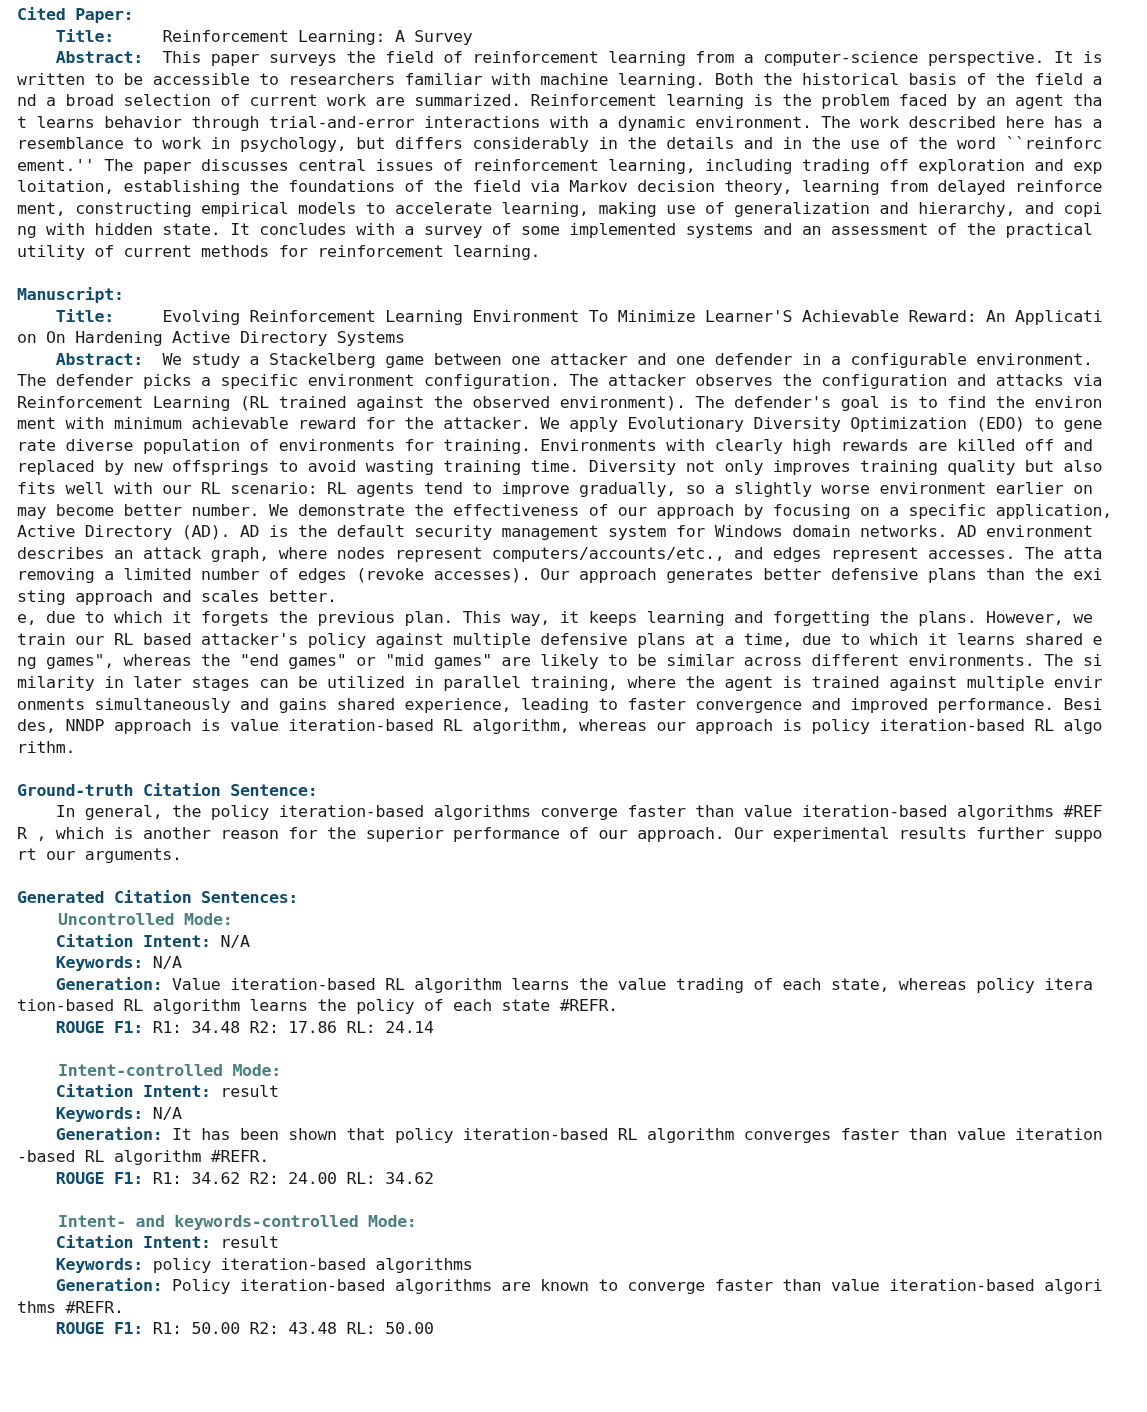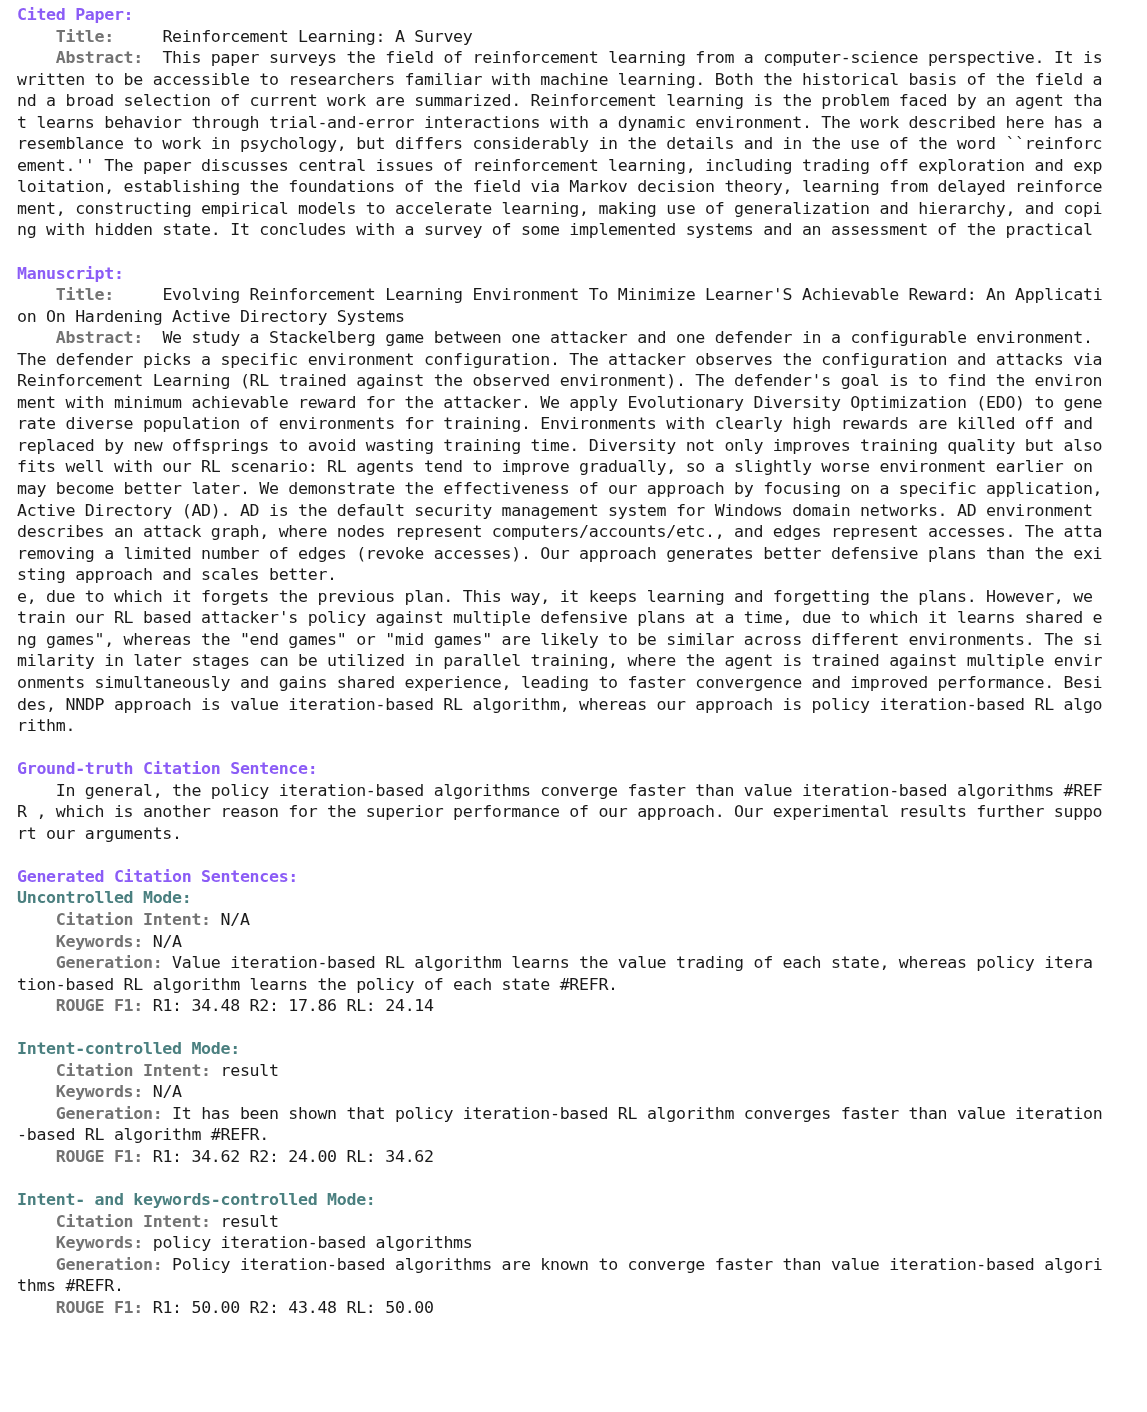--- a/index.html
+++ b/index.html
@@ -22,35 +22,36 @@
       top: 4px;
       width: 1112px;
     }
     .line {
       white-space: pre;
       height: 21.55px;
       letter-spacing: -0.3px;
     }
     .sec-head {
       font-weight: bold;
-      color: #8b5cf6;
+      color: #0c4a6e;
       letter-spacing: -0.3px;
       white-space: pre;
       height: 21.55px;
     }
     .mode-head {
       font-weight: bold;
       color: #4a7f7f;
       letter-spacing: -0.3px;
       white-space: pre;
       height: 21.55px;
+      margin-left: 41px;
     }
     .lbl {
       font-weight: bold;
-      color: #737373;
+      color: #0c4a6e;
     }
     .blank {
       height: 21.55px;
     }
   </style>
 </head>
 <body>
 
 <div class="page">
 
@@ -59,36 +60,37 @@
     <div class="line">    <span class="lbl">Title:</span>     <span>Reinforcement Learning: A Survey</span></div>
     <div class="line">    <span class="lbl">Abstract:</span>  <span>This paper surveys the field of reinforcement learning from a computer-science perspective. It is</span></div>
     <div class="line">written to be accessible to researchers familiar with machine learning. Both the historical basis of the field a</div>
     <div class="line">nd a broad selection of current work are summarized. Reinforcement learning is the problem faced by an agent tha</div>
     <div class="line">t learns behavior through trial-and-error interactions with a dynamic environment. The work described here has a</div>
     <div class="line">resemblance to work in psychology, but differs considerably in the details and in the use of the word ``reinforc</div>
     <div class="line">ement.'' The paper discusses central issues of reinforcement learning, including trading off exploration and exp</div>
     <div class="line">loitation, establishing the foundations of the field via Markov decision theory, learning from delayed reinforce</div>
     <div class="line">ment, constructing empirical models to accelerate learning, making use of generalization and hierarchy, and copi</div>
     <div class="line">ng with hidden state. It concludes with a survey of some implemented systems and an assessment of the practical</div>
+    <div class="line">utility of current methods for reinforcement learning.</div>
   </section>
 
   <div class="blank"></div>
 
   <section>
     <div class="sec-head">Manuscript:</div>
     <div class="line">    <span class="lbl">Title:</span>     <span>Evolving Reinforcement Learning Environment To Minimize Learner'S Achievable Reward: An Applicati</span></div>
     <div class="line">on On Hardening Active Directory Systems</div>
     <div class="line">    <span class="lbl">Abstract:</span>  <span>We study a Stackelberg game between one attacker and one defender in a configurable environment.</span></div>
     <div class="line">The defender picks a specific environment configuration. The attacker observes the configuration and attacks via</div>
     <div class="line">Reinforcement Learning (RL trained against the observed environment). The defender's goal is to find the environ</div>
     <div class="line">ment with minimum achievable reward for the attacker. We apply Evolutionary Diversity Optimization (EDO) to gene</div>
     <div class="line">rate diverse population of environments for training. Environments with clearly high rewards are killed off and</div>
     <div class="line">replaced by new offsprings to avoid wasting training time. Diversity not only improves training quality but also</div>
     <div class="line">fits well with our RL scenario: RL agents tend to improve gradually, so a slightly worse environment earlier on</div>
-    <div class="line">may become better later. We demonstrate the effectiveness of our approach by focusing on a specific application,</div>
+    <div class="line">may become better number. We demonstrate the effectiveness of our approach by focusing on a specific application,</div>
     <div class="line">Active Directory (AD). AD is the default security management system for Windows domain networks. AD environment</div>
     <div class="line">describes an attack graph, where nodes represent computers/accounts/etc., and edges represent accesses. The atta</div>
     <div class="line">removing a limited number of edges (revoke accesses). Our approach generates better defensive plans than the exi</div>
     <div class="line">sting approach and scales better.</div>
     <div class="line">e, due to which it forgets the previous plan. This way, it keeps learning and forgetting the plans. However, we</div>
     <div class="line">train our RL based attacker's policy against multiple defensive plans at a time, due to which it learns shared e</div>
     <div class="line">ng games", whereas the "end games" or "mid games" are likely to be similar across different environments. The si</div>
     <div class="line">milarity in later stages can be utilized in parallel training, where the agent is trained against multiple envir</div>
     <div class="line">onments simultaneously and gains shared experience, leading to faster convergence and improved performance. Besi</div>
     <div class="line">des, NNDP approach is value iteration-based RL algorithm, whereas our approach is policy iteration-based RL algo</div>

